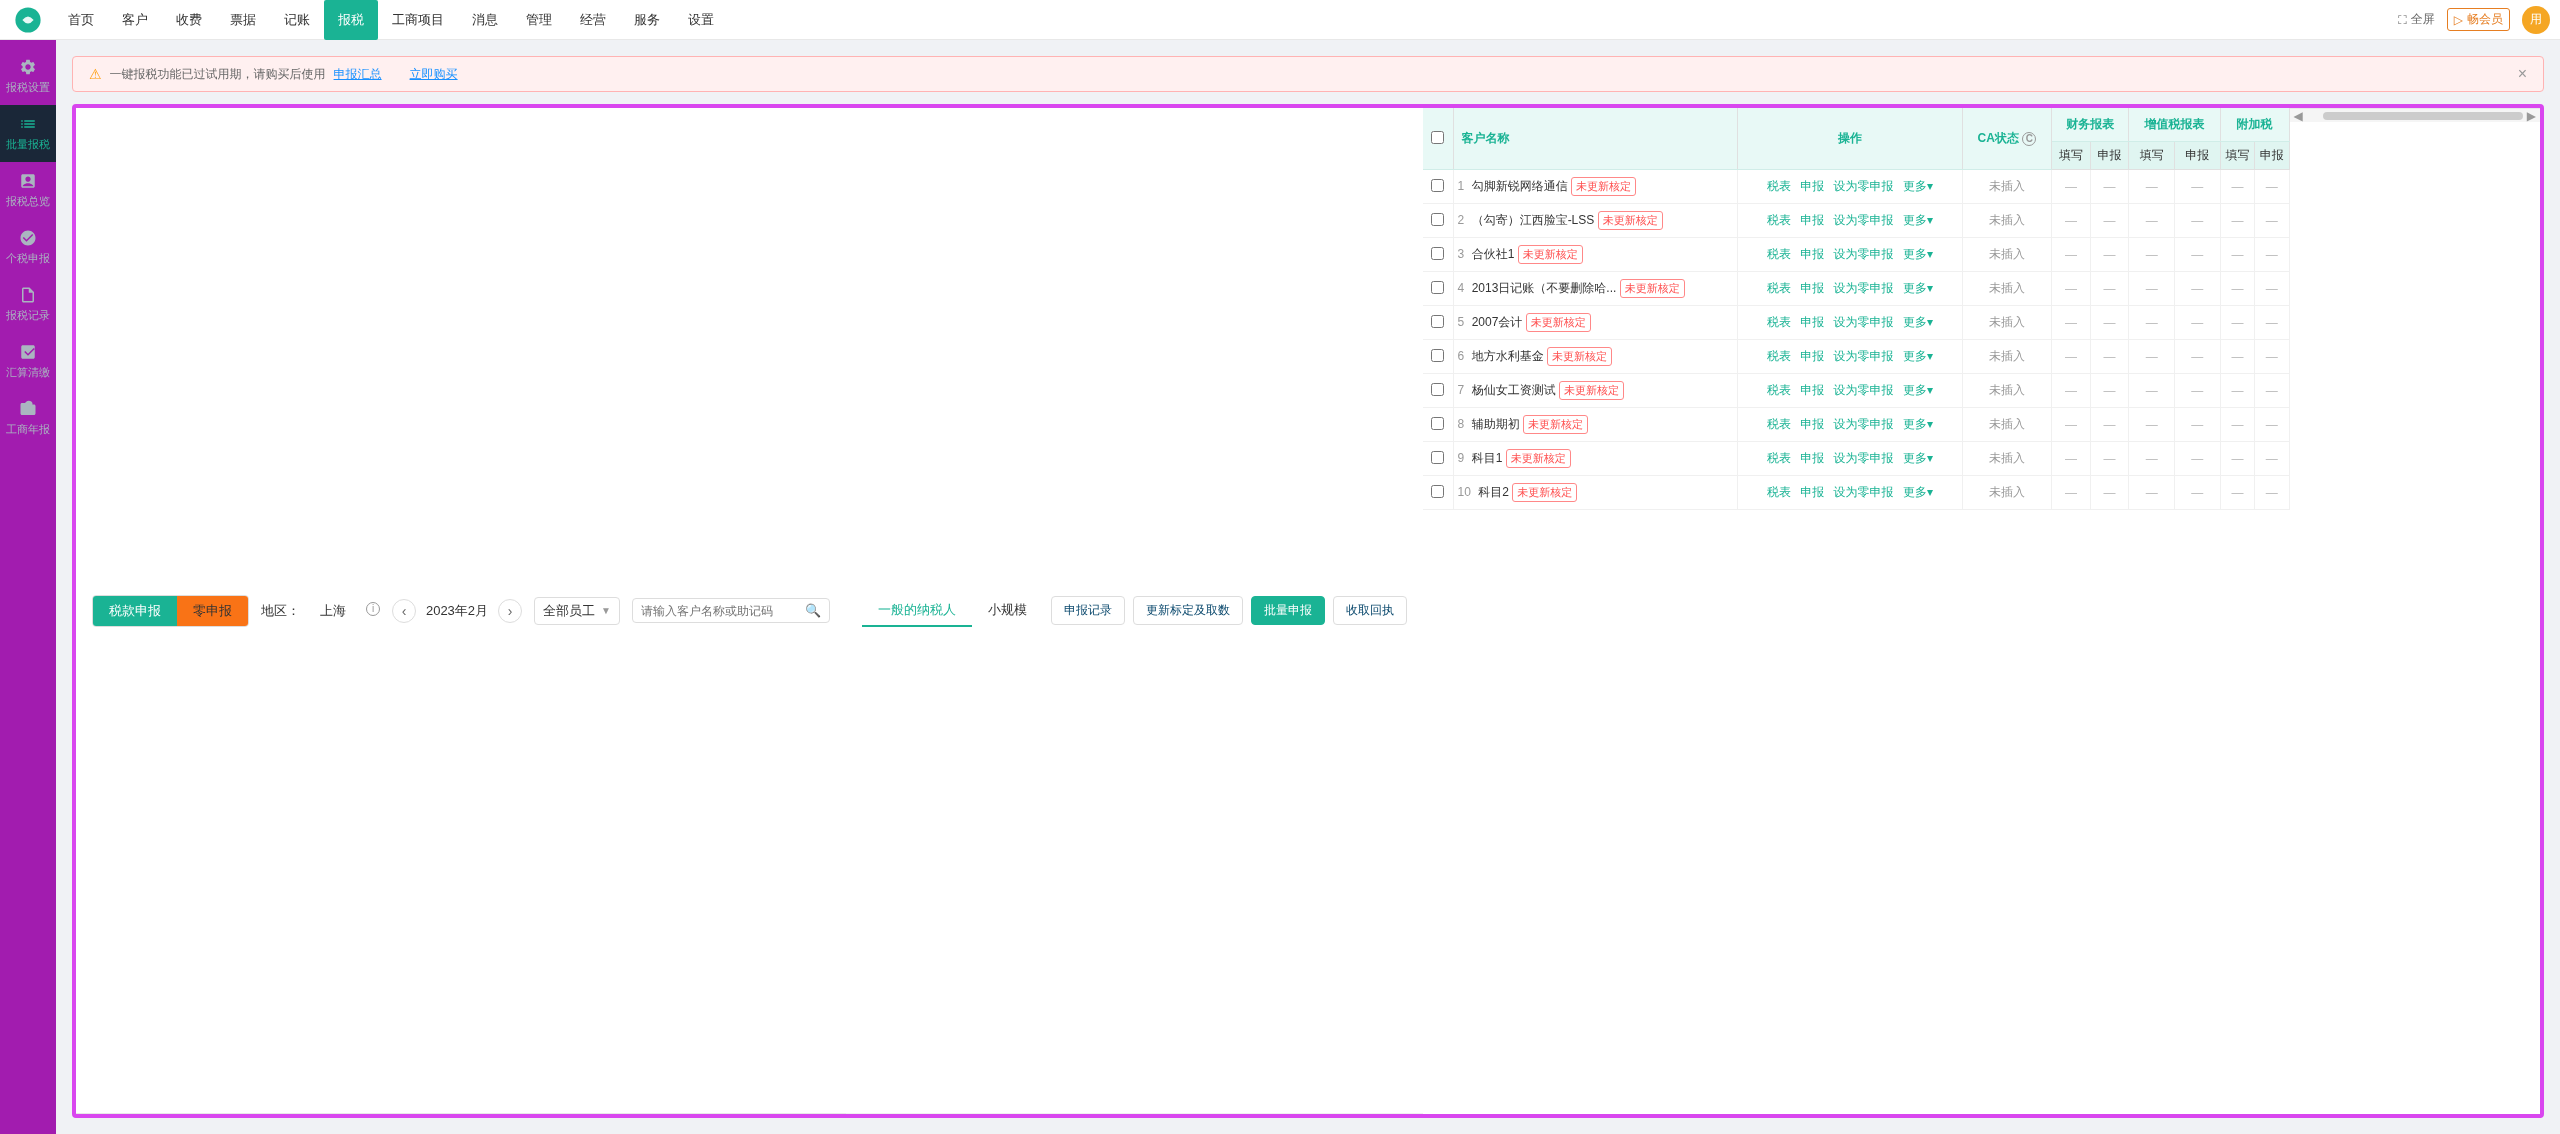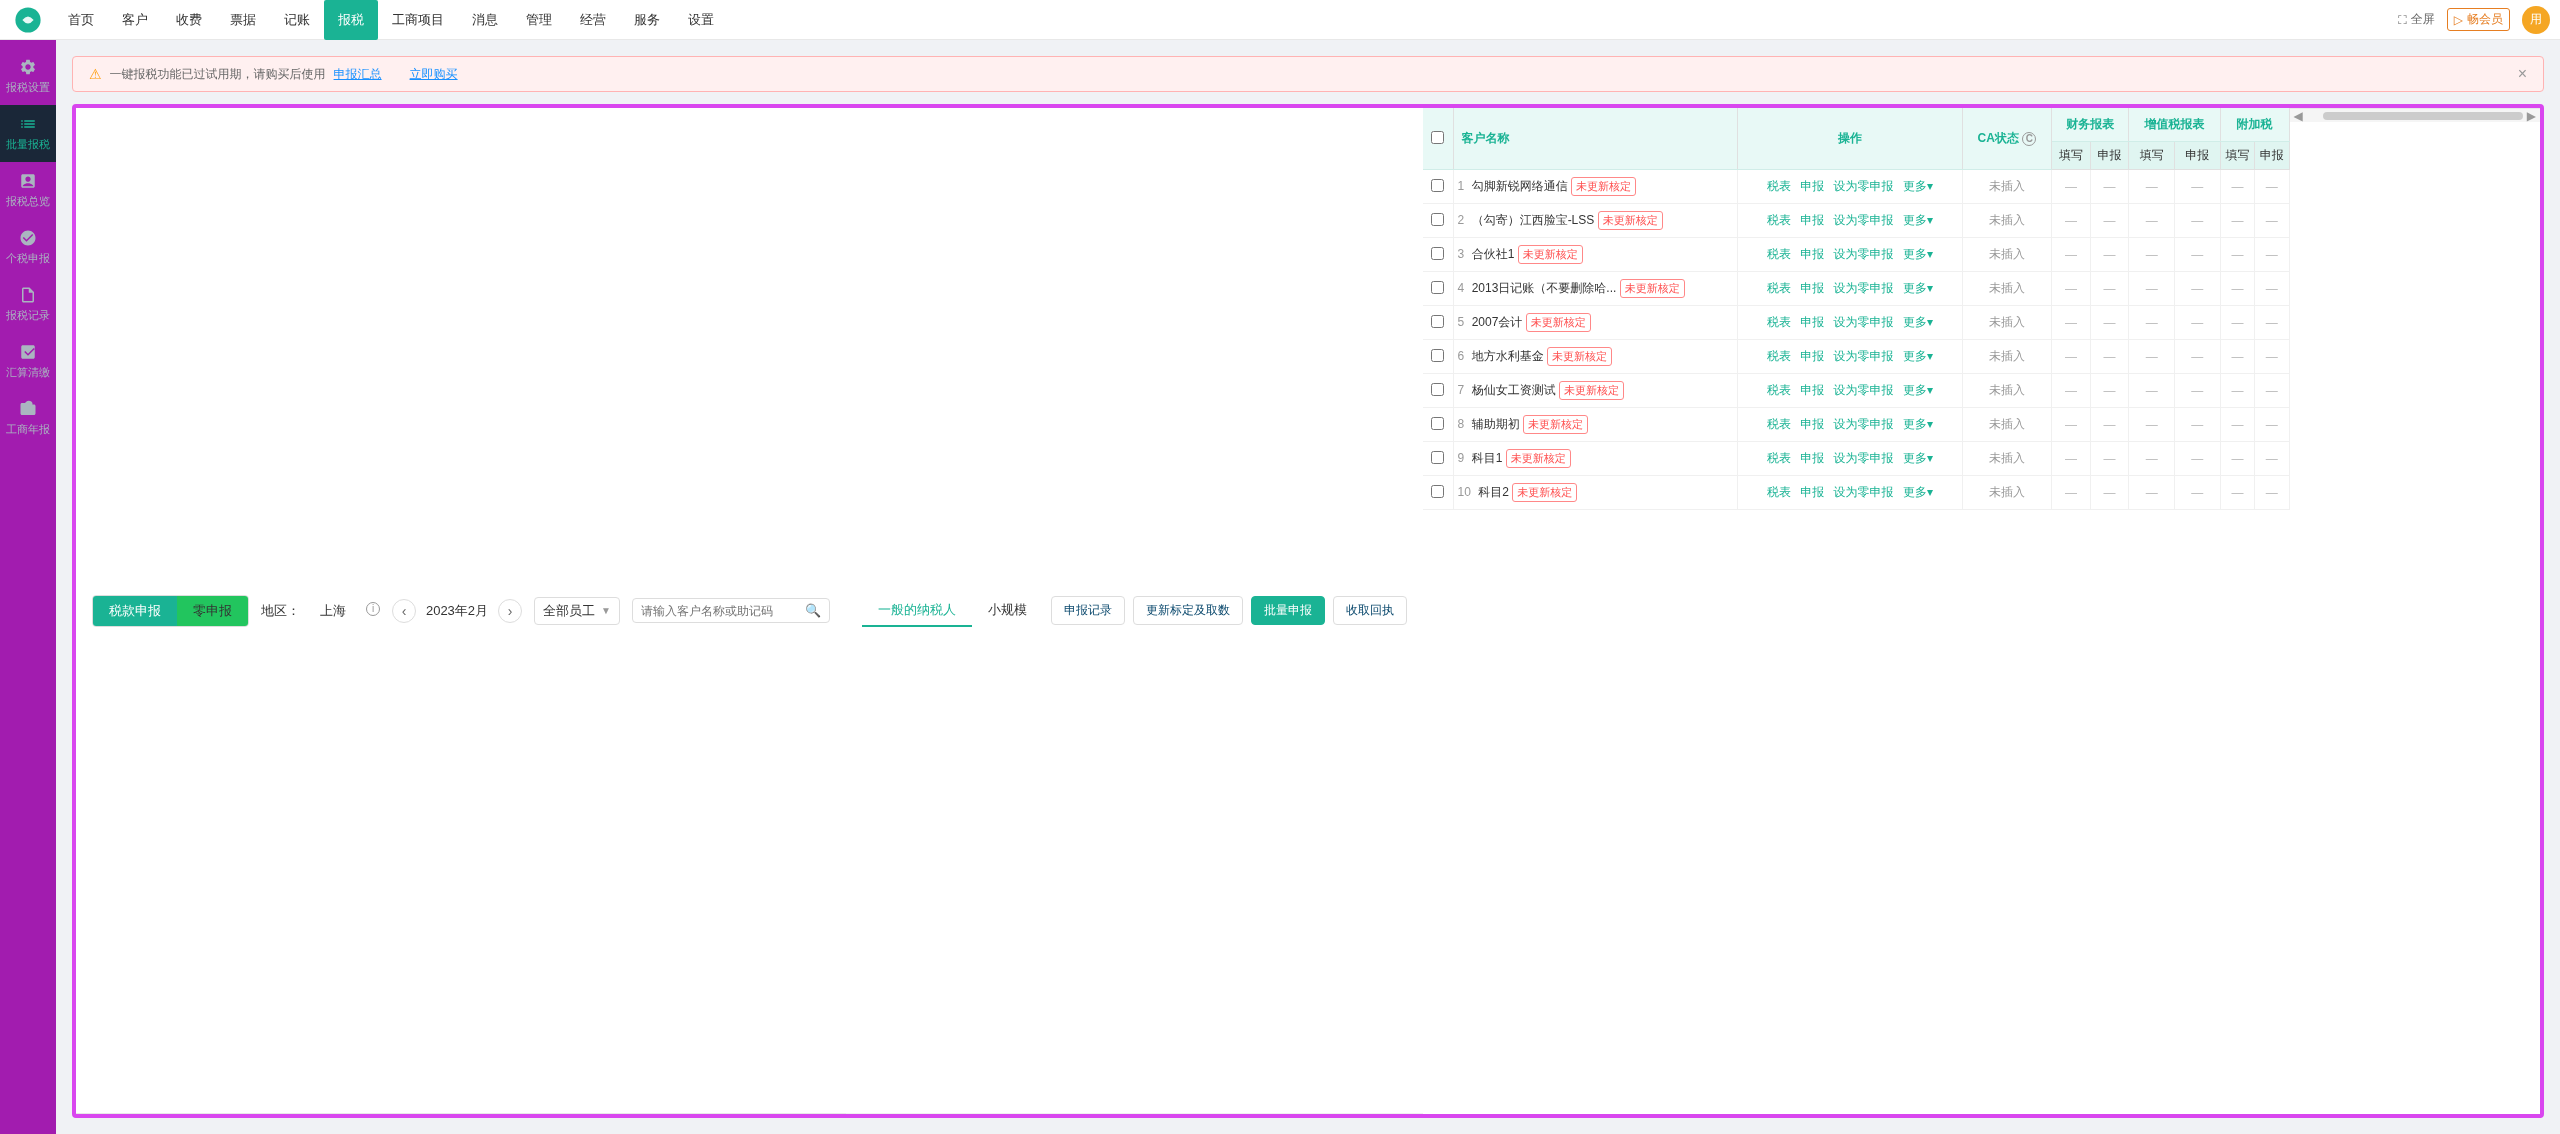--- a/index.html
+++ b/index.html
@@ -33,21 +33,21 @@
     .alert-banner .alert-icon { color: #ff9900; font-size: 14px; }
     .alert-banner a { color: #1890ff; text-decoration: underline; cursor: pointer; }
     .alert-banner .alert-close { margin-left: auto; cursor: pointer; color: #999; font-size: 16px; }
 
     
     .main-card { background: #fff; border-radius: 4px; flex: 1; display: flex; overflow: hidden; border: 4px solid #d946ef; }
 
     
     .card-header { padding: 12px 16px; border-bottom: 1px solid #e8e8e8; display: flex; align-items: center; gap: 12px; flex-wrap: wrap; }
     .tab-group { display: flex; border: 1px solid #ddd; border-radius: 4px; overflow: hidden; }
-    .tab-btn { padding: 6px 16px; font-size: 13px; cursor: pointer; background: #22c55e; color: #333; border: none; outline: none; }
+    .tab-btn { padding: 6px 16px; font-size: 13px; cursor: pointer; background: #f97316; color: #333; border: none; outline: none; }
     .tab-btn.active { background: #1ab394; color: #fff; }
     .region-info { display: flex; gap: 20px; color: #333; font-size: 13px; }
     .date-nav { display: flex; align-items: center; gap: 6px; }
     .date-nav-btn { width: 24px; height: 24px; border-radius: 50%; border: 1px solid #ddd; background: #fff; cursor: pointer; display: flex; align-items: center; justify-content: center; font-size: 14px; color: #666; }
     .date-nav-label { font-size: 13px; color: #333; min-width: 70px; text-align: center; }
     .employee-select { display: flex; align-items: center; gap: 4px; border: 1px solid #ddd; border-radius: 4px; padding: 4px 8px; font-size: 13px; cursor: pointer; color: #333; background: #fff; justify-content: flex-end; }
     .search-box { display: flex; align-items: center; border: 1px solid #ddd; border-radius: 4px; padding: 4px 8px; gap: 4px; }
     .search-box input { border: none; outline: none; font-size: 12px; width: 160px; color: #999; }
 
     

